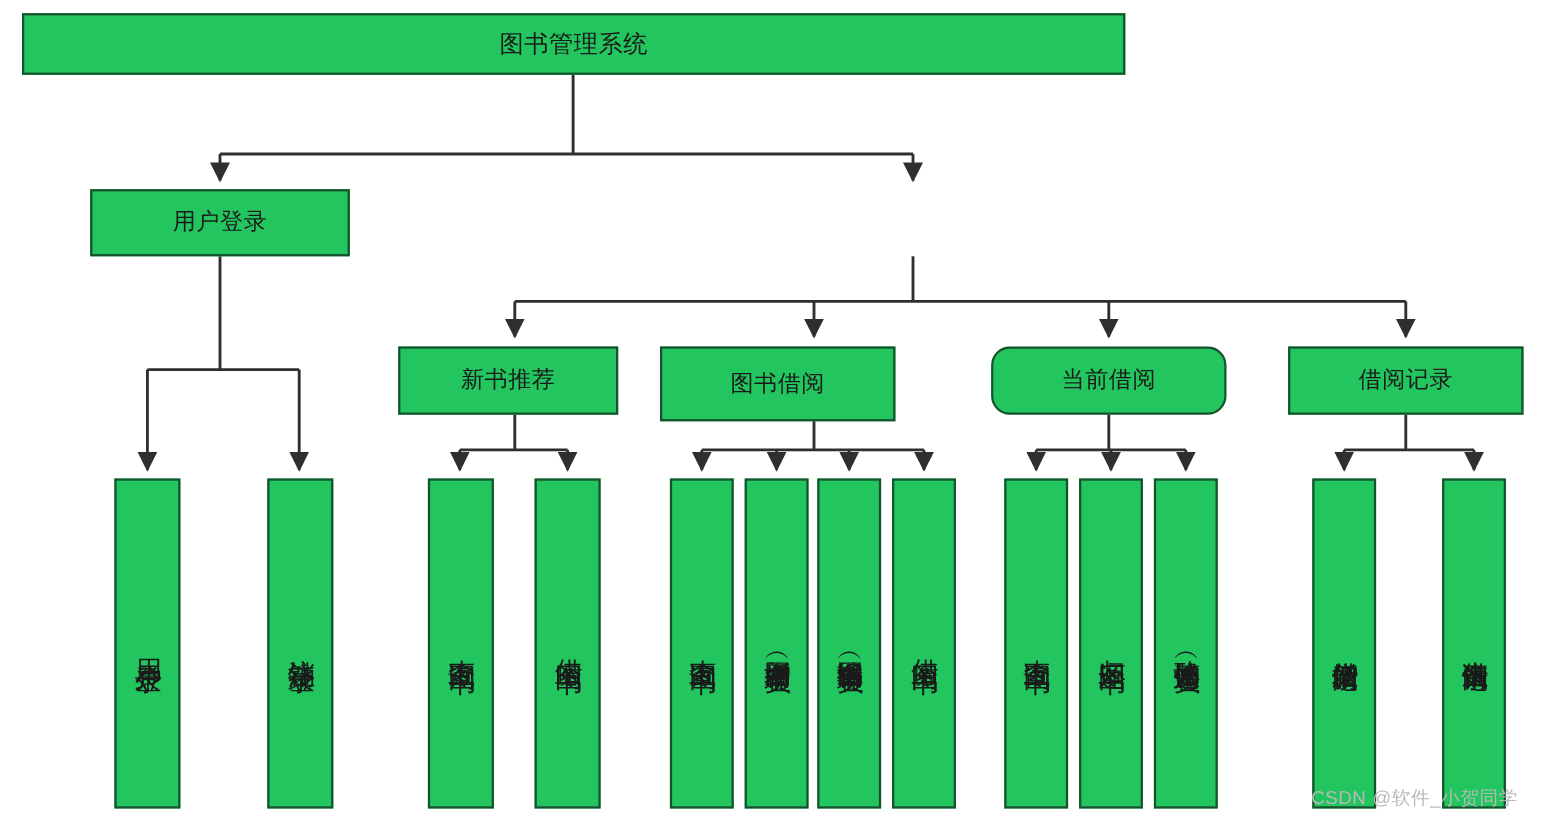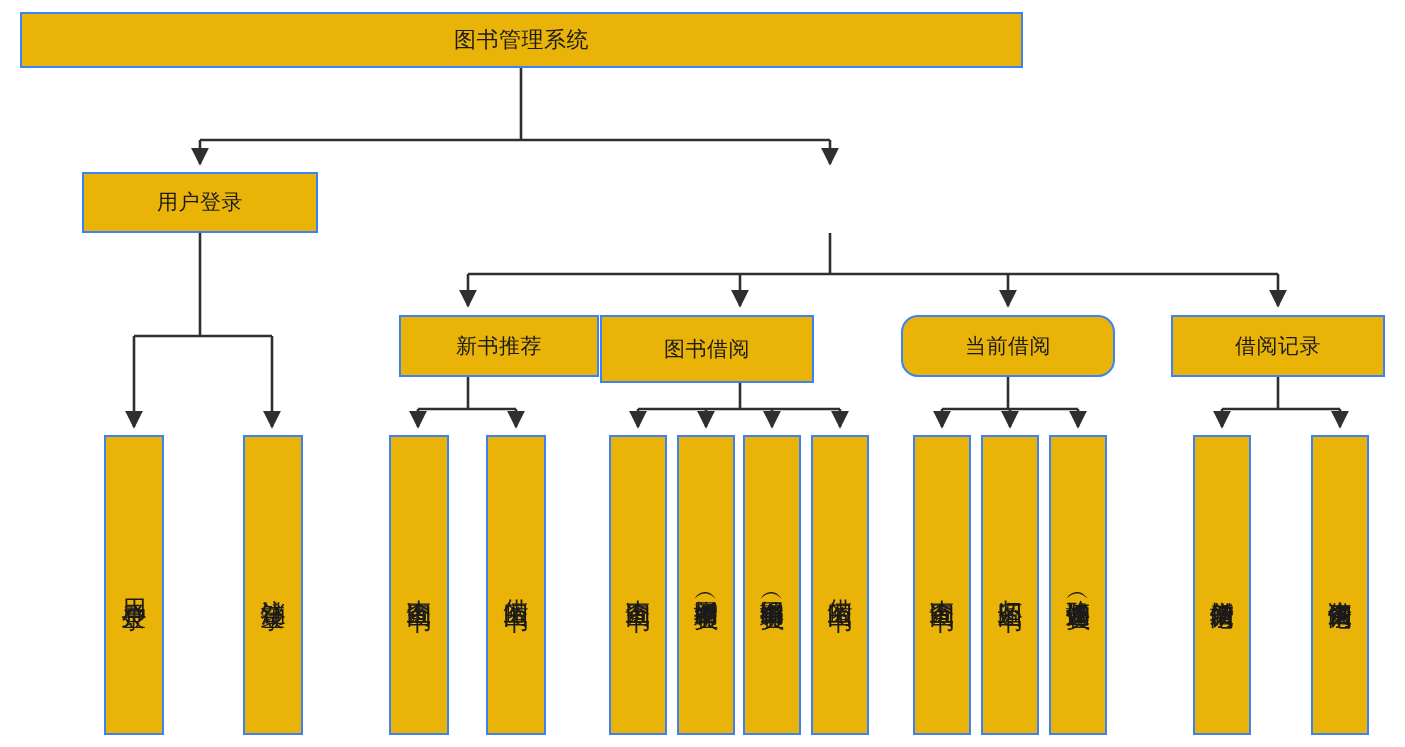--- a/index.html
+++ b/index.html
@@ -18,22 +18,22 @@
   #connectors {
     position: absolute;
     left: 0;
     top: 0;
     width: 1405px;
     height: 747px;
   }
   .node {
     position: absolute;
     box-sizing: border-box;
-    background: #eab308;
-    border: 2px solid #3b82f6;
+    background: #22c55e;
+    border: 2px solid #14532d;
     display: flex;
     align-items: center;
     justify-content: center;
     z-index: 2;
   }
   .node-label {
     color: #1a1a1a;
     line-height: 1.18;
     text-align: center;
     white-space: pre-line;
@@ -132,21 +132,21 @@
   </svg>
 
   <div class="node horiz root" style="left:20px; top:12px; width:1003px; height:56px;">
     <span class="node-label">图书管理系统</span>
   </div>
 
   <div class="node horiz" style="left:82px; top:172px; width:236px; height:61px;">
     <span class="node-label">用户登录</span>
   </div>
 
-  <div class="node horiz" style="left:362px; top:315px; width:200px; height:62px;margin-left:37px;">
+  <div class="node horiz" style="left:362px; top:315px; width:200px; height:62px;">
     <span class="node-label">新书推荐</span>
   </div>
   <div class="node horiz" style="left:600px; top:315px; width:214px; height:68px;">
     <span class="node-label">图书借阅</span>
   </div>
   <div class="node horiz" style="left:901px; top:315px; width:214px; height:62px;border-radius:17px;">
     <span class="node-label">当前借阅</span>
   </div>
   <div class="node horiz" style="left:1171px; top:315px; width:214px; height:62px;">
     <span class="node-label">借阅记录</span>
@@ -189,14 +189,15 @@
     <span class="node-label">确认归还（管理员）</span>
   </div>
 
   <div class="node vert tight" style="left:1193px; top:435px; width:58px; height:300px;">
     <span class="node-label">新增借阅记录</span>
   </div>
   <div class="node vert tight" style="left:1311px; top:435px; width:58px; height:300px;">
     <span class="node-label">查询借阅记录</span>
   </div>
 
+  <div id="watermark">CSDN @软件_小贺同学</div>
 
 </div>
 
 </body></html>

